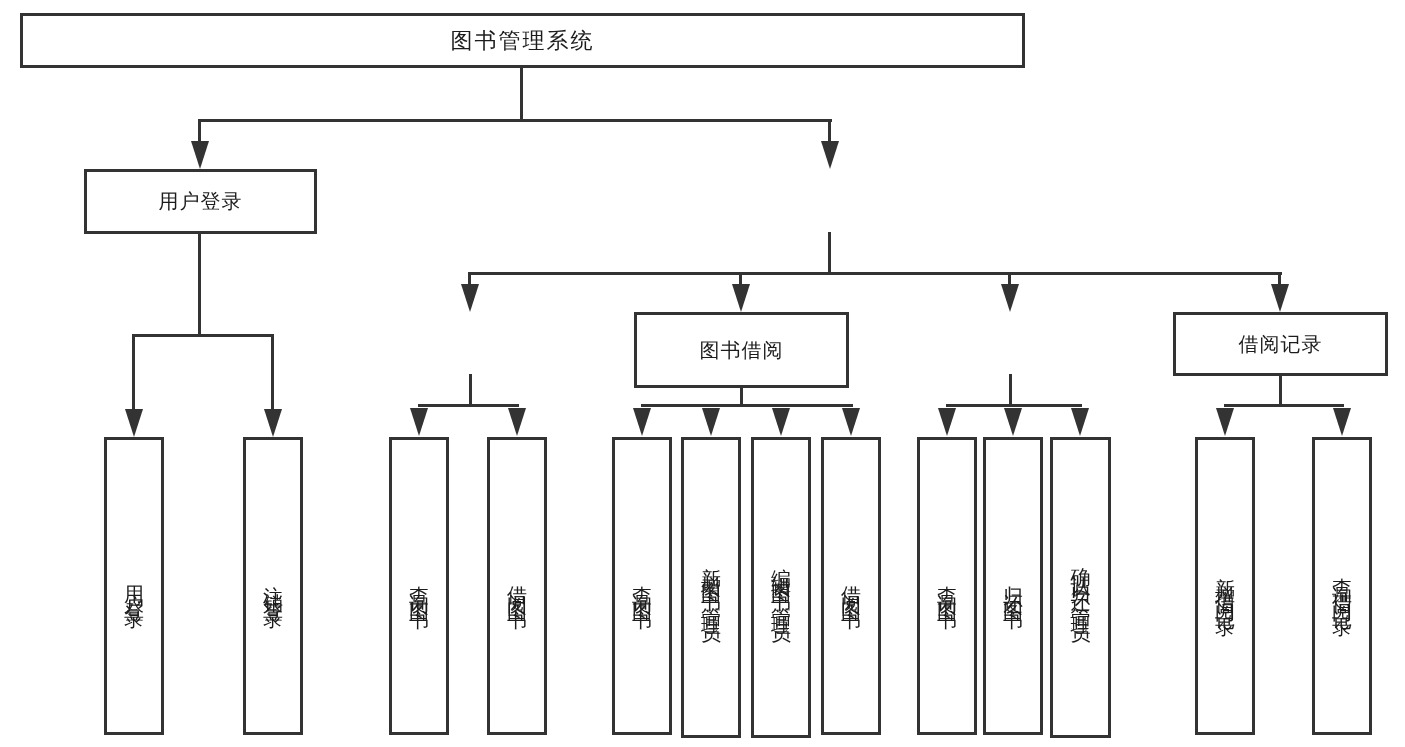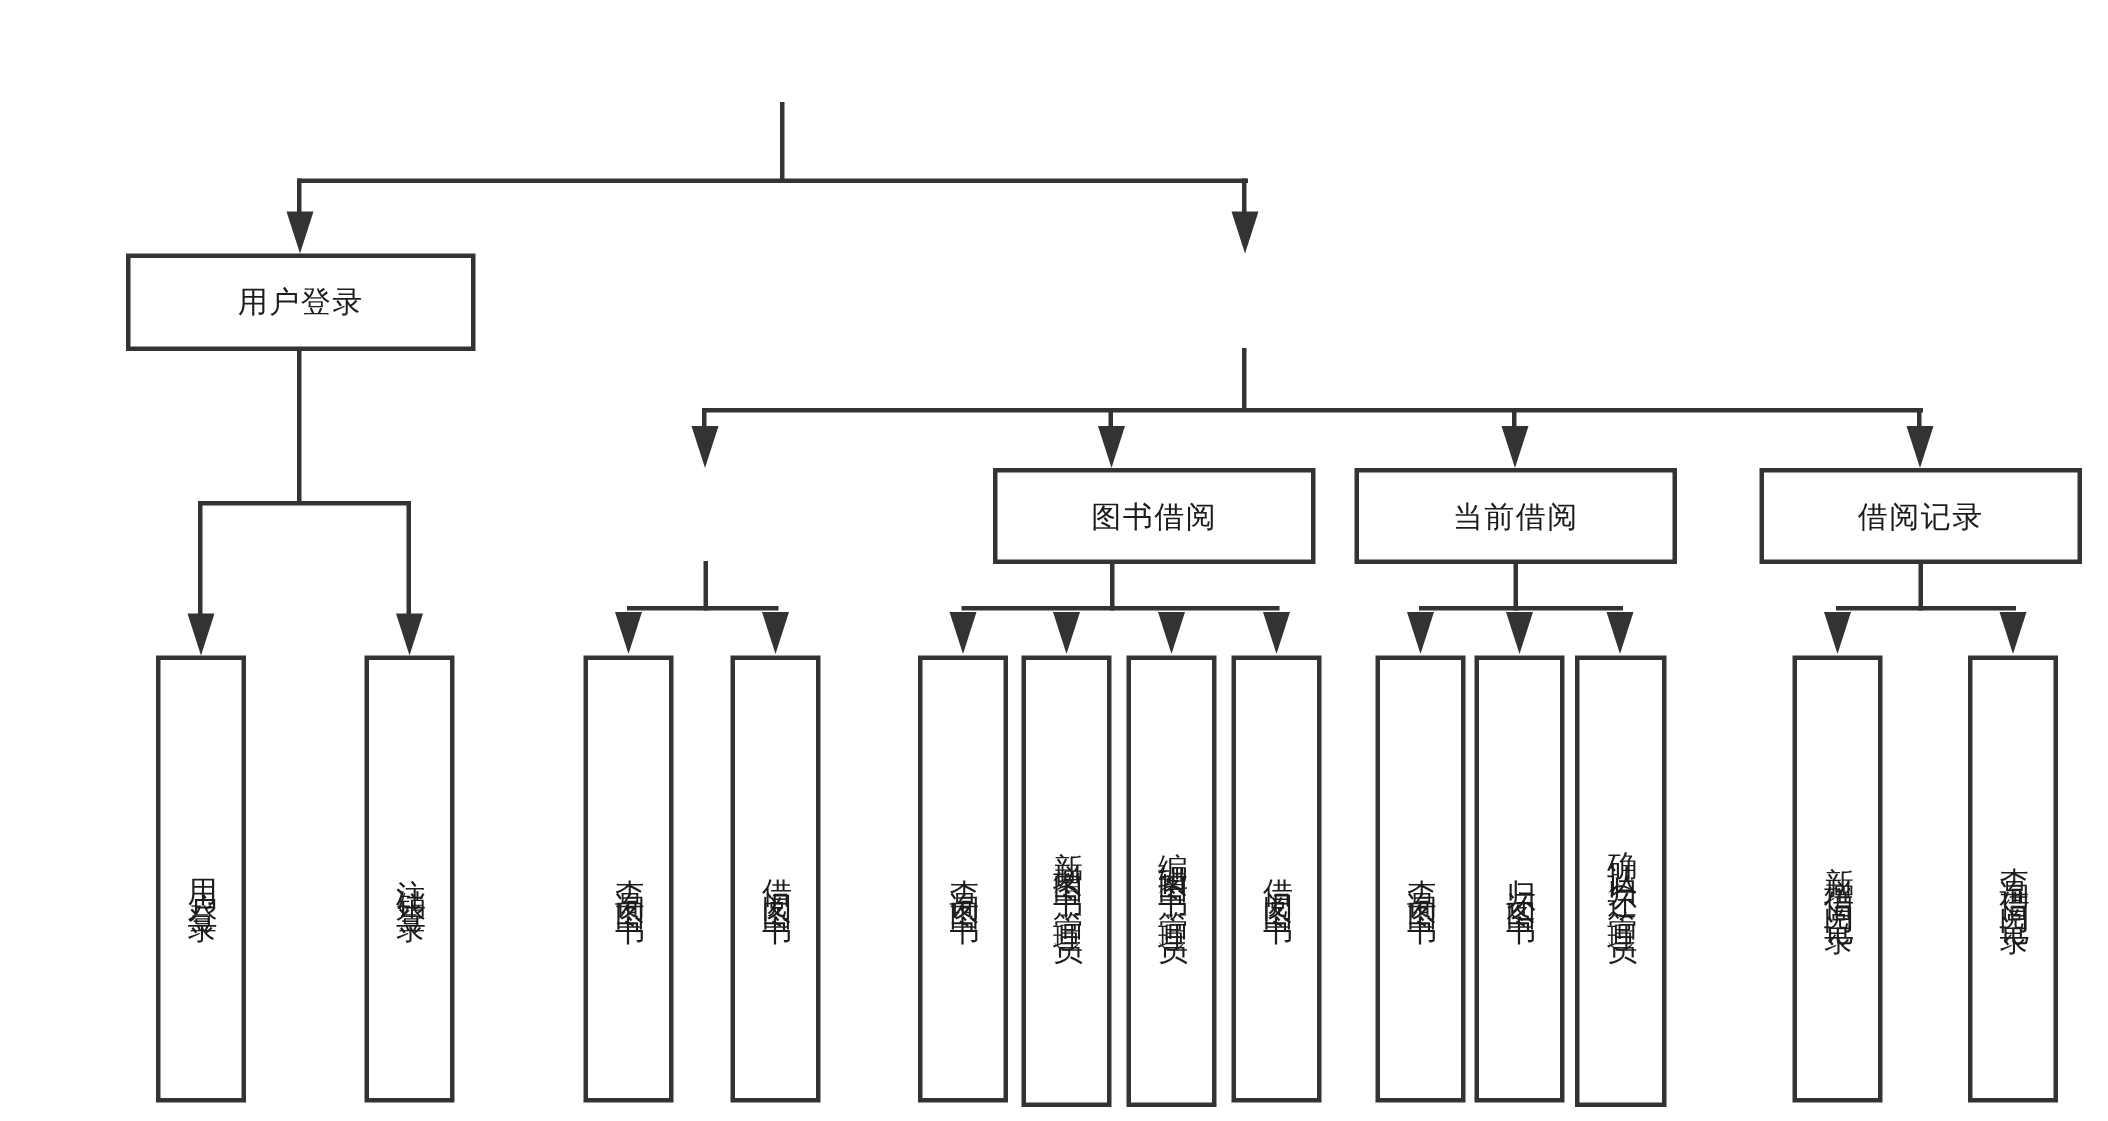--- a/index.html
+++ b/index.html
@@ -75,30 +75,30 @@
   <div class="arw" style="left:633px;top:408px"></div>
   <div class="arw" style="left:702px;top:408px"></div>
   <div class="arw" style="left:772px;top:408px"></div>
   <div class="arw" style="left:842px;top:408px"></div>
   <div class="arw" style="left:938px;top:408px"></div>
   <div class="arw" style="left:1004px;top:408px"></div>
   <div class="arw" style="left:1071px;top:408px"></div>
   <div class="arw" style="left:1216px;top:408px"></div>
   <div class="arw" style="left:1333px;top:408px"></div>
 
+  <div class="box rootbox" style="left:20px;top:13px;width:1005px;height:55px">
+    <span>图书管理系统</span>
+  </div>
 
   <div class="box hbox" style="left:84px;top:169px;width:233px;height:65px">
     <span>用户登录</span>
   </div>
 
-  <div class="box hbox" style="left:662px;top:312px;width:215px;height:64px">
+  <div class="box hbox" style="left:634px;top:312px;width:215px;height:76px">
     <span>图书借阅</span>
-  </div>
-  <div class="box hbox" style="left:903px;top:312px;width:215px;height:64px">
-    <span>当前借阅</span>
   </div>
   <div class="box hbox" style="left:1173px;top:312px;width:215px;height:64px">
     <span>借阅记录</span>
   </div>
 
   <div class="box vbox" style="left:104px;top:437px;width:60px;height:298px">
     <span class="vtext">用户登录</span>
   </div>
   <div class="box vbox" style="left:243px;top:437px;width:60px;height:298px">
     <span class="vtext">注销登录</span>

